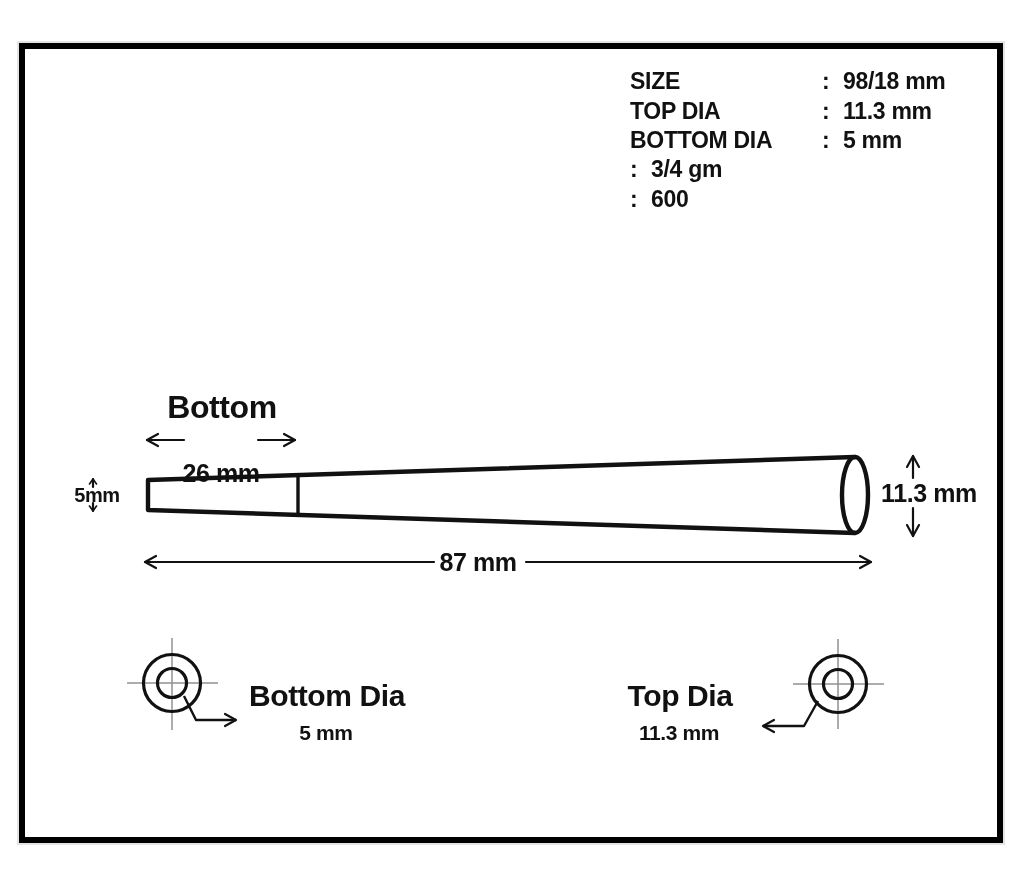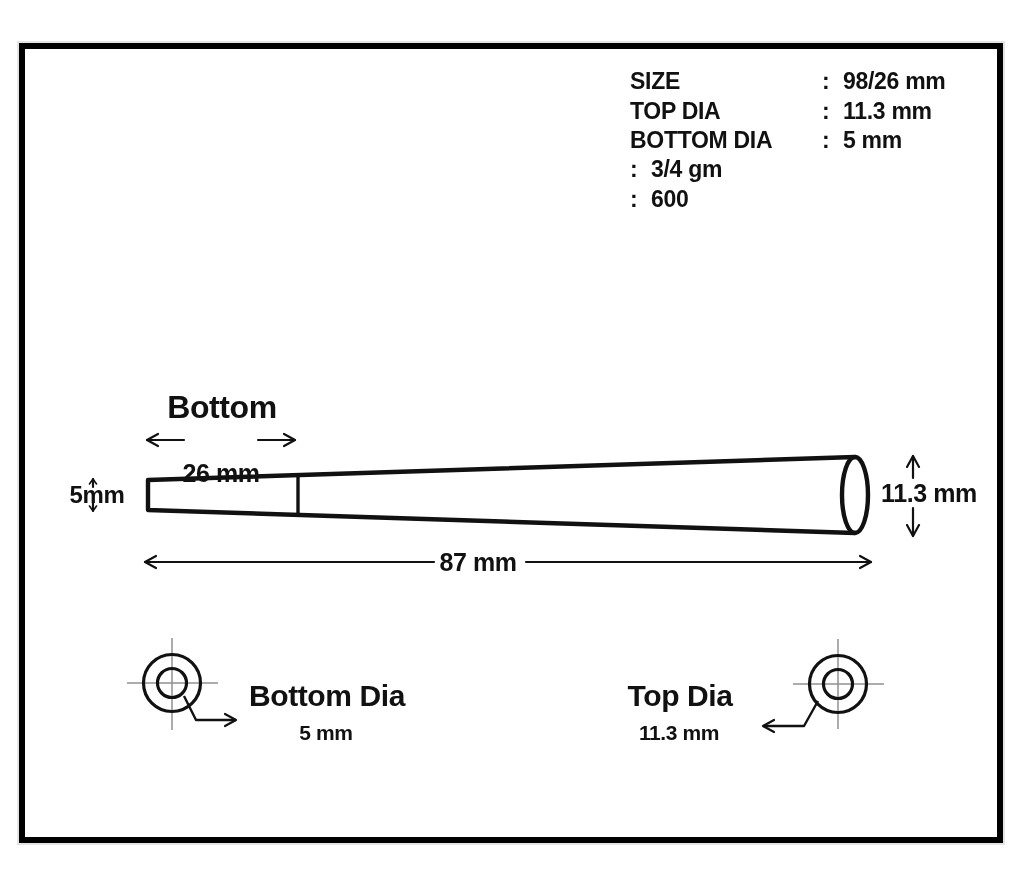--- a/index.html
+++ b/index.html
@@ -71,21 +71,21 @@
   .label {
     position: absolute;
     transform: translate(-50%, -50%);
     white-space: nowrap;
     letter-spacing: -0.4px;
     line-height: 1;
   }
   .title-lg   { font-size: 32px; font-weight: bold; }
   .title-md   { font-size: 30px; font-weight: bold; }
   .dim-text   { font-size: 25px; font-weight: 600; }
-  .dim-small  { font-size: 24px; font-weight: bold; }
+  .dim-small  { font-size: 20px; font-weight: bold; }
   .value-sm   { font-size: 21px; font-weight: 600; }
 
   .spec-table {
     position: absolute;
     left: 630px;
     top: 67px;
     font-size: 23px;
     font-weight: bold;
     letter-spacing: -0.3px;
   }
@@ -153,21 +153,21 @@
       <circle class="stroke-circle" cx="838" cy="684" r="28.5"></circle>
       <circle class="stroke-circle" cx="838" cy="684" r="14.5"></circle>
       <polyline class="stroke-leader" points="818,701 804,726 763,726" marker-end="url(#ah)"></polyline>
     </g>
   </svg>
 
   <div class="spec-table">
     <div class="spec-row">
       <div class="spec-label">SIZE</div>
       <div class="spec-colon">:</div>
-      <div class="spec-value">98/26 mm</div>
+      <div class="spec-value">98/18 mm</div>
     </div>
     <div class="spec-row">
       <div class="spec-label">TOP DIA</div>
       <div class="spec-colon">:</div>
       <div class="spec-value">11.3 mm</div>
     </div>
     <div class="spec-row">
       <div class="spec-label">BOTTOM DIA</div>
       <div class="spec-colon">:</div>
       <div class="spec-value">5 mm</div>

